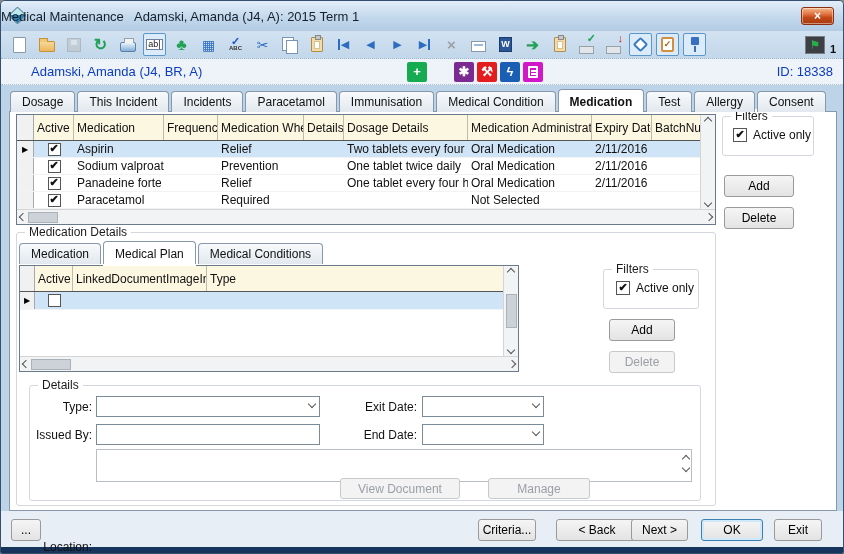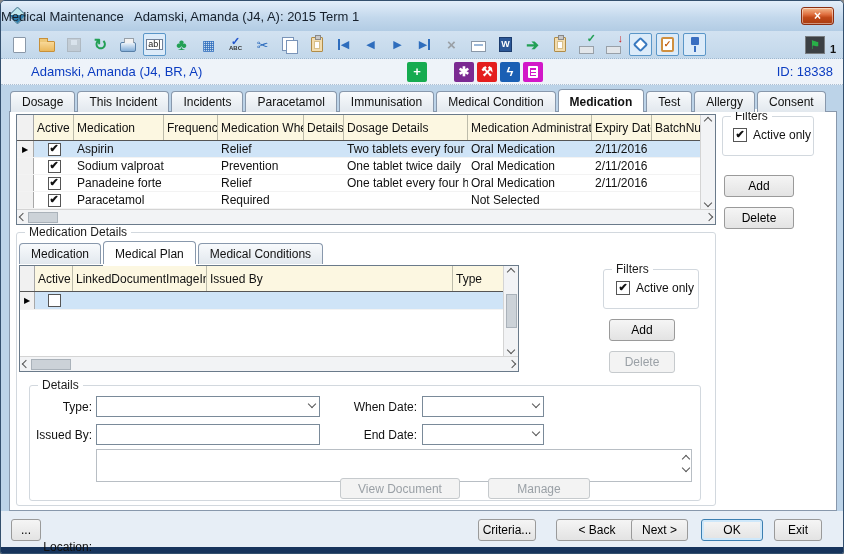--- a/index.html
+++ b/index.html
@@ -385,21 +385,20 @@
         <span class="tab" style="font-size:12px;">Medication</span>
         <span class="tab active" style="font-weight:normal;">Medical Plan</span>
         <span class="tab">Medical Conditions</span>
       </div>
 
       <div class="grid" style="left:2px; top:32px; width:500px; height:107px;">
         <div class="g-head" style="margin-right:15px;">
           <div class="g-hc selcol" style="width:15px;"></div>
           <div class="g-hc" style="width:38px;">Active</div>
           <div class="g-hc" style="width:134px;">LinkedDocumentImageIndex</div>
-          <div class="g-hc" style="width:246px;">Issued By</div>
           <div class="g-hc" style="width:52px; border-right:none;text-align:center;">Type</div>
         </div>
         <div class="g-row sel" style="height:18px; margin-right:15px;">
           <div class="g-c selcol" style="width:15px;">▶</div>
           <div class="g-c" style="width:38px;">
               <span class="gcb"></span>
             </div>
           <div class="g-c" style="width:134px;"></div>
           <div class="g-c" style="width:246px;"></div>
           <div class="g-c" style="width:52px;"></div>
@@ -429,21 +428,21 @@
       <button class="btn dis" style="left:592px; top:118px; width:66px;">Delete</button>
 
       <div class="gbox" style="left:12px; top:152px; width:672px; height:116px;">
         <span class="glabel">Details</span>
 
         <div class="flabel" style="left:10px; top:10px; width:52px;">Type:</div>
         <div class="combo" style="left:66px; top:10px; width:224px;">
             <span></span>
             <span class="chev ch-dn" style="margin-top:-2px;"></span>
           </div>
-        <div class="flabel" style="left:300px; top:10px; width:87px;">When Date:</div>
+        <div class="flabel" style="left:300px; top:10px; width:87px;">Exit Date:</div>
         <div class="combo" style="left:392px; top:10px; width:122px;">
             <span></span>
             <span class="chev ch-dn" style="margin-top:-2px;"></span>
           </div>
 
         <div class="flabel" style="left:0px; top:38px; width:62px;">Issued By:</div>
         <div class="tinput" style="left:66px; top:38px; width:224px;"></div>
         <div class="flabel" style="left:300px; top:38px; width:87px;">End Date:</div>
         <div class="combo" style="left:392px; top:38px; width:122px;">
             <span></span>

